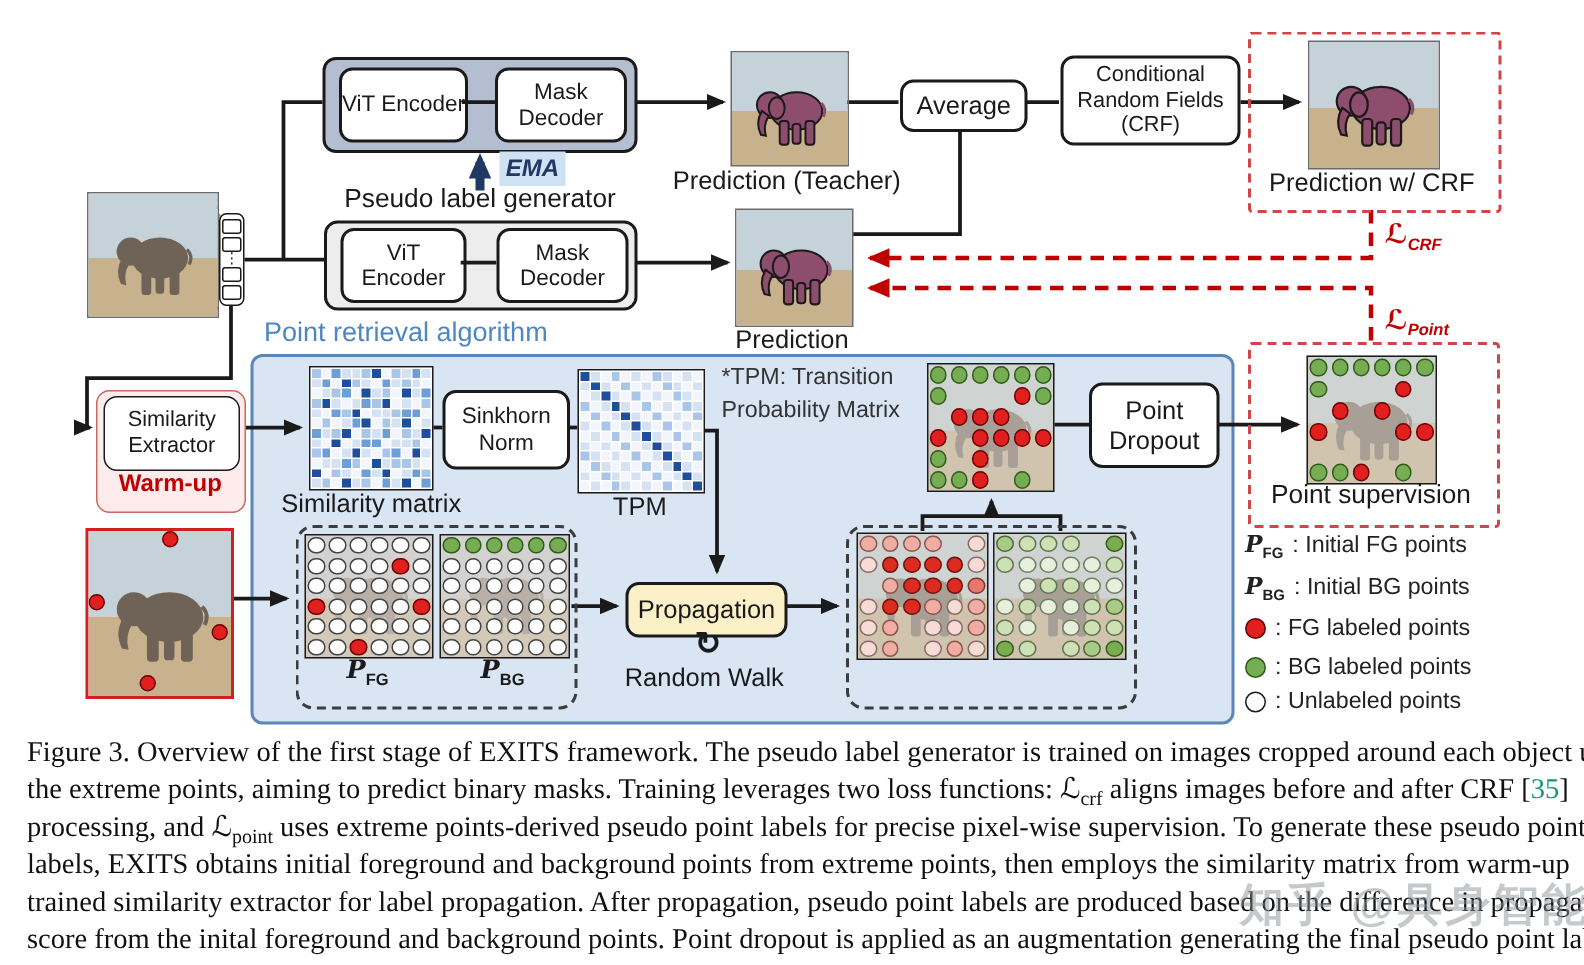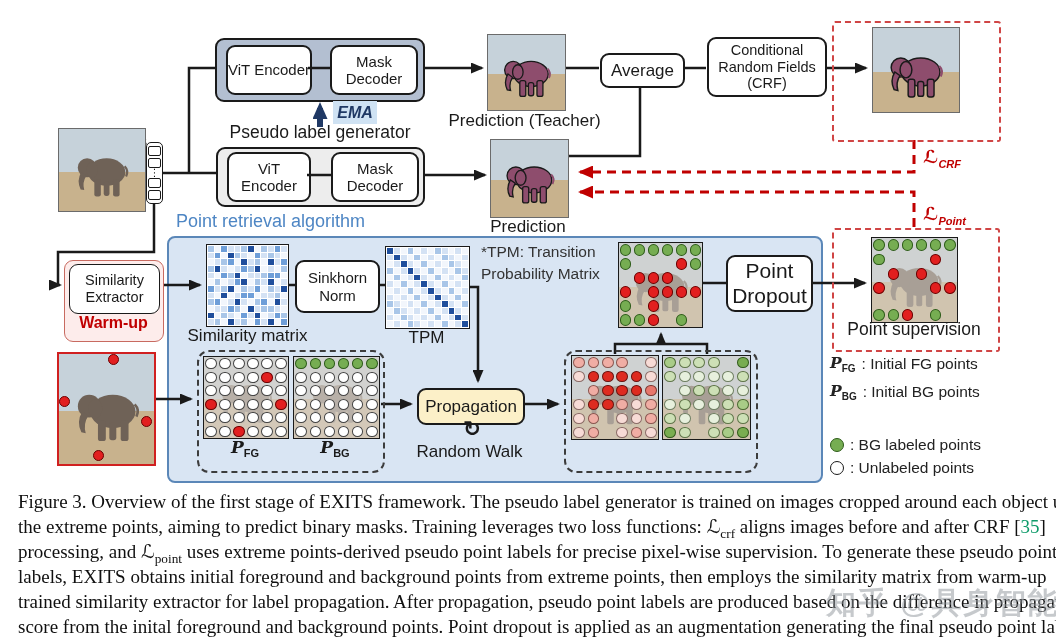--- a/index.html
+++ b/index.html
@@ -160,20 +160,21 @@
   <div class="box" style="left:707px;top:37px;width:120px;height:60px;font-size:14.5px;padding:2px;box-sizing:border-box;">Conditional Random Fields (CRF)</div>
 
   <div class="reddash" style="left:832px;top:21px;width:165px;height:117px;"></div>
   <div class="photo" style="left:872px;top:27px;width:86px;height:84px;">
     <div class="sky"></div>
       <div class="ground"></div>
     <svg viewBox="0 0 100 100" style="--efill:#8e4d6d;--estroke:#1a1a1a">
         <use href="#elephant-shape"></use>
       </svg>
   </div>
+  <div class="lbl" style="left:836px;top:112px;width:157px;font-size:17px;">Prediction  w/ CRF</div>
 
   <div class="photo" style="left:490px;top:139px;width:77px;height:77px;">
     <div class="sky"></div>
       <div class="ground"></div>
     <svg viewBox="0 0 100 100" style="--efill:#8e4d6d;--estroke:#1a1a1a">
         <use href="#elephant-shape"></use>
       </svg>
   </div>
   <div class="lbl" style="left:478px;top:217px;width:100px;font-size:17px;">Prediction</div>
 
@@ -583,21 +584,21 @@
           <div class="dot" style="background: rgb(226, 31, 31); border-color: rgb(107, 0, 0);"></div>
         </div>
         <div class="cellwrap"></div>
         <div class="cellwrap">
           <div class="dot" style="background: rgb(118, 173, 82); border-color: rgb(46, 92, 26);"></div>
         </div>
         <div class="cellwrap"></div>
       </div>
   </div>
 
-  <div class="box" style="left:726px;top:255px;width:83px;height:53px;font-size:21px;">Point Dropout</div>
+  <div class="box" style="left:726px;top:255px;width:83px;height:53px;font-size:17px;">Point Dropout</div>
 
   <div class="photo" style="left:57px;top:352px;width:95px;height:110px;border:2.5px solid #d02020;">
     <div class="sky"></div>
       <div class="ground"></div>
     <svg viewBox="0 0 100 100" style="--efill:#6f6257">
         <use href="#elephant-shape"></use>
       </svg>
     <div class="abs" style="left:49px;top:0px;width:9px;height:9px;border-radius:50%;background:#e21f1f;border:1px solid #6b0000;"></div>
     <div class="abs" style="left:0px;top:42px;width:9px;height:9px;border-radius:50%;background:#e21f1f;border:1px solid #6b0000;"></div>
     <div class="abs" style="left:82px;top:62px;width:9px;height:9px;border-radius:50%;background:#e21f1f;border:1px solid #6b0000;"></div>
@@ -1163,20 +1164,24 @@
   <div class="lbl" style="left:834px;top:319px;width:160px;font-size:17.5px;">Point supervision</div>
 
   <div class="legend-row" style="top:352px;">
     <span><span class="scriptP">P</span><sub style="font-weight:bold;font-size:10px;">FG</sub></span>
     <span>: Initial FG points</span>
   </div>
   <div class="legend-row" style="top:380px;">
     <span><span class="scriptP">P</span><sub style="font-weight:bold;font-size:10px;">BG</sub></span>
     <span>: Initial BG points</span>
   </div>
+  <div class="legend-row" style="top:407px;">
+    <span class="legend-dot" style="background:#e21f1f;border:1.3px solid #6b0000;"></span>
+    <span>: FG labeled points</span>
+  </div>
   <div class="legend-row" style="top:433px;">
     <span class="legend-dot" style="background:#76ad52;border:1.3px solid #2e5c1a;"></span>
     <span>: BG labeled points</span>
   </div>
   <div class="legend-row" style="top:456px;">
     <span class="legend-dot" style="background:#fff;border:1.5px solid #1a1a1a;"></span>
     <span>: Unlabeled points</span>
   </div>
 
   <div class="caption">

